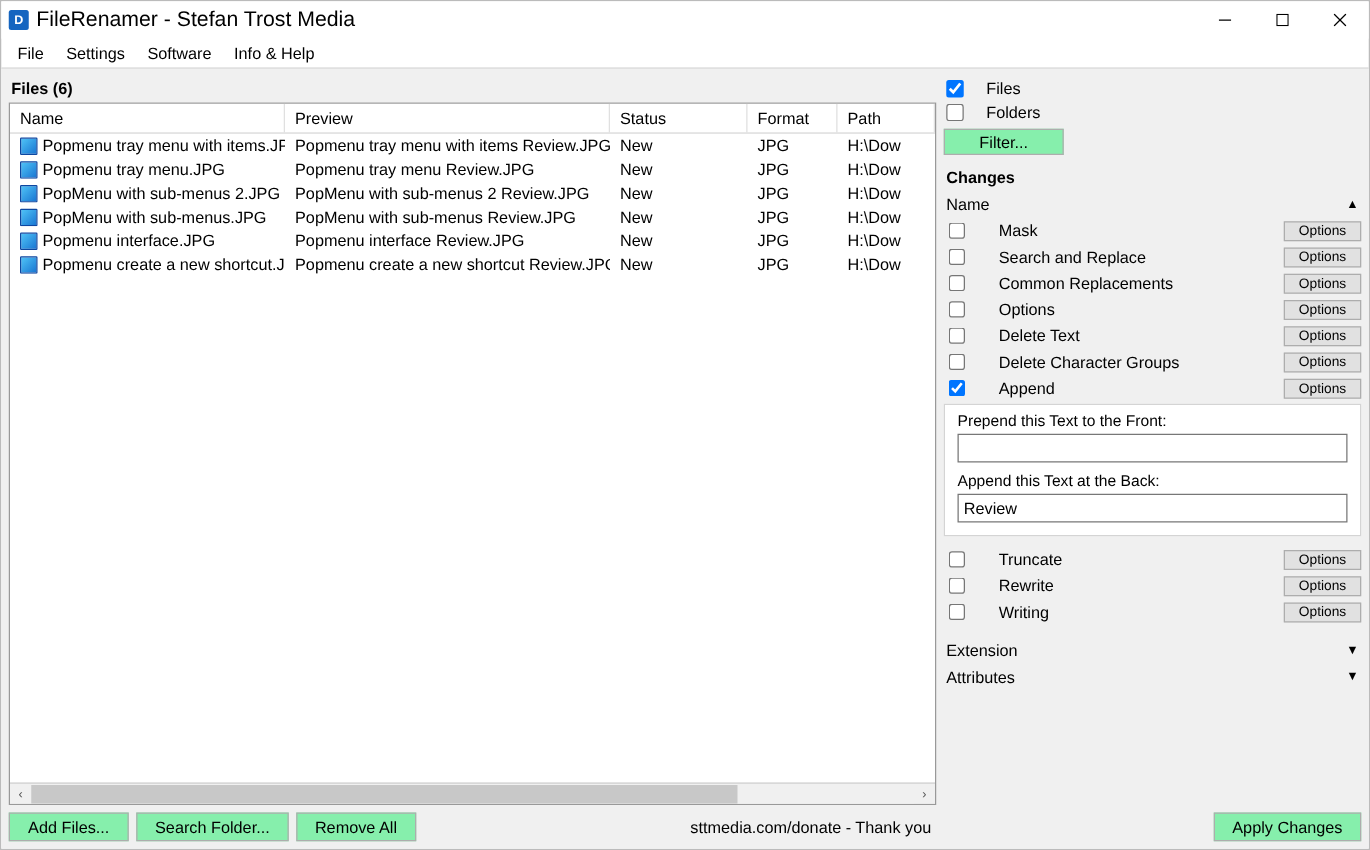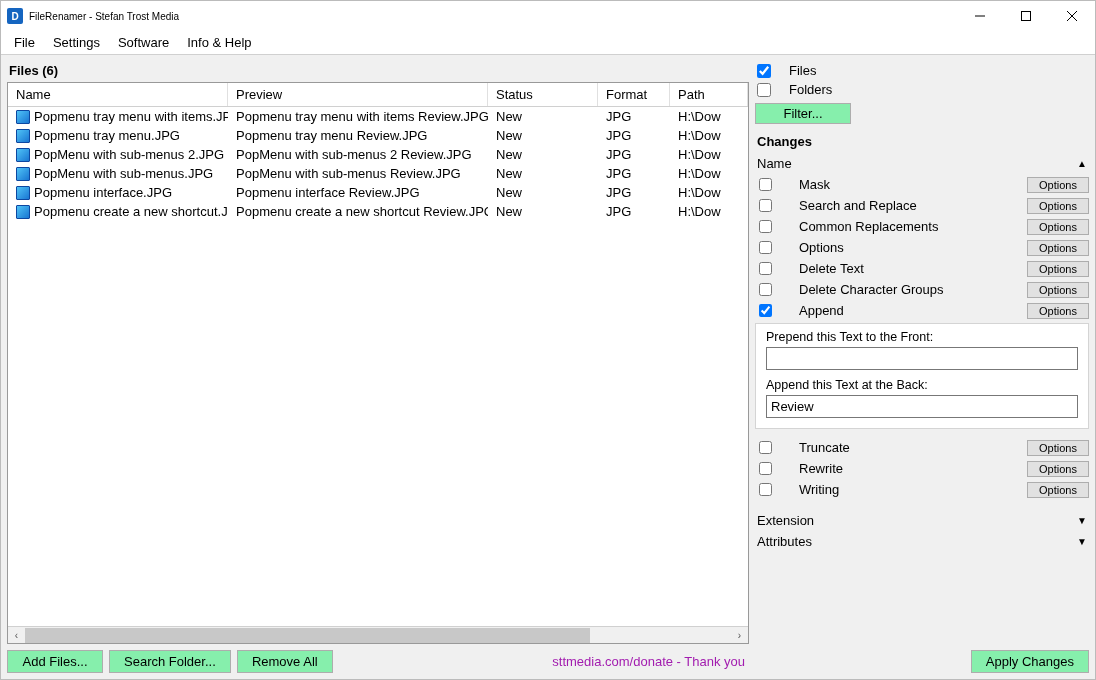--- a/index.html
+++ b/index.html
@@ -26,21 +26,21 @@
     width: 16px; height: 16px;
     background: #1565c0;
     border-radius: 2px;
     margin-right: 6px;
     position: relative;
     display:flex;align-items:center;justify-content:center;
   }
   .titlebar .app-icon::after{
     content:"D"; color:#fff; font-size:10px; font-weight:bold;
   }
-  .title-text { font-size: 10px; }
+  .title-text { font-size: 17px; }
   .win-controls { margin-left: auto; display:flex; }
   .win-btn {
     width: 46px; height: 30px;
     display:flex; align-items:center; justify-content:center;
     font-size: 14px;
   }
   
   .menubar {
     height: 24px;
     display:flex;
@@ -135,21 +135,21 @@
     padding-top:6px;
   }
   .btn {
     background:#86efac;
     border:1px solid #adadad;
     padding: 3px 14px;
     font-size:13px;
     min-width: 96px;
     text-align:center;
   }
-  .donate { margin-left:auto; margin-right:4px; font-size:13px; color:#a21caf;}
+  .donate { margin-left:auto; margin-right:4px; font-size:13px; color:#000000;}
   
   .right-pane {
     width: 334px;
     display:flex;
     flex-direction:column;
   }
   .section-title { font-weight:bold; padding: 0 2px 4px 2px; }
   .check-line {
     display:flex; align-items:center; gap:18px;
     padding: 2px 2px;

